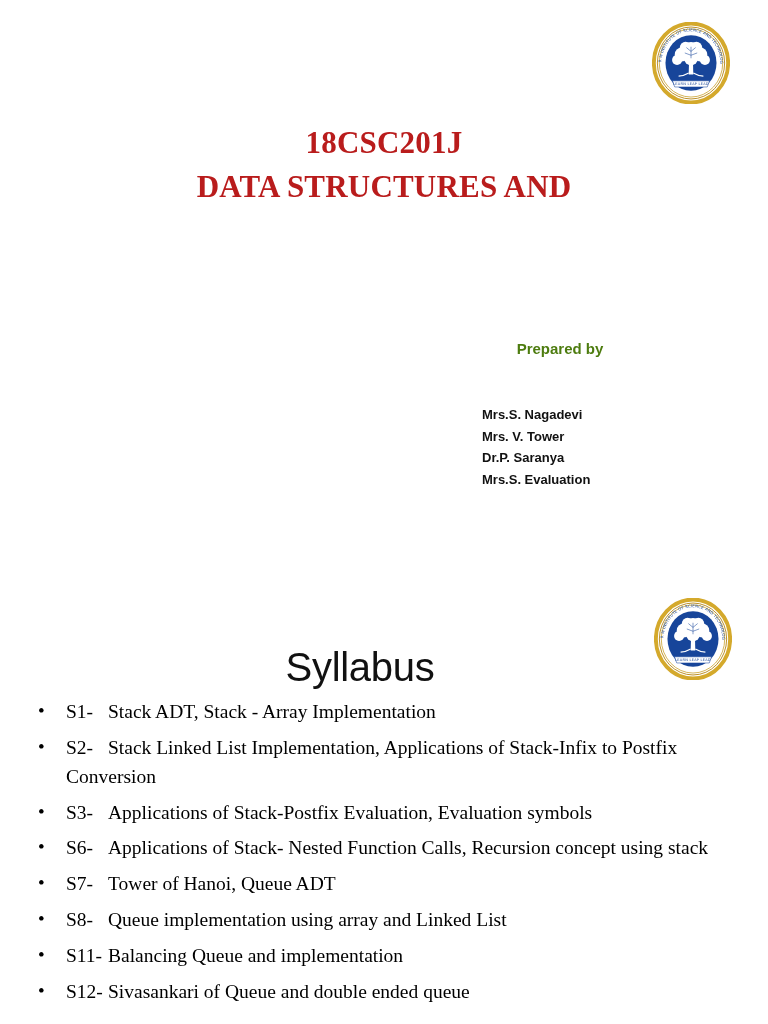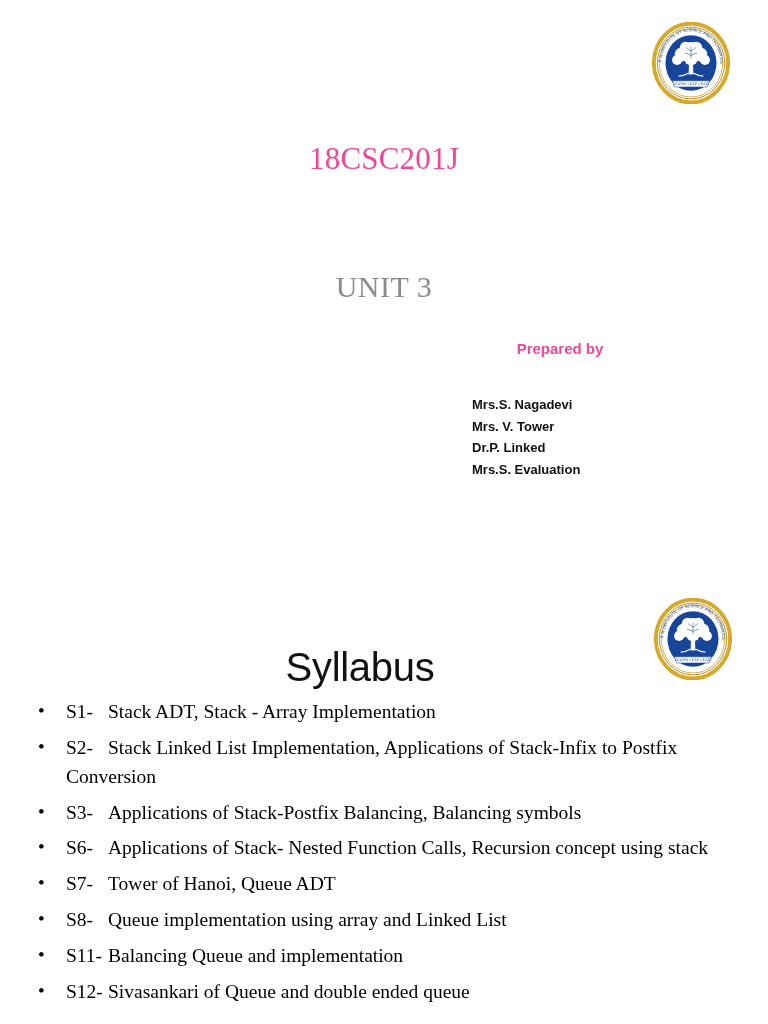--- a/index.html
+++ b/index.html
@@ -36,28 +36,28 @@
   #logo-syllabus {
     left: 654px;
     top: 598px;
     width: 78px;
     height: 82px;
   }
 
   #course-title {
     position: absolute;
     left: 84px;
-    top: 116px;
+    top: 100px;
     width: 600px;
     text-align: center;
-    font-weight: normal;
+    font-weight: bold;
     font-size: 31px;
     line-height: 1.42;
     letter-spacing: 0.2px;
-    color: #ec4899;
+    color: #b91c1c;
   }
   #course-title .line { display: block; white-space: nowrap; }
 
   #unit-label {
     position: absolute;
     left: 84px;
     top: 270px;
     width: 600px;
     text-align: center;
     font-size: 30px;
@@ -68,34 +68,34 @@
 
   #prepared-by-heading {
     position: absolute;
     left: 430px;
     top: 340px;
     width: 260px;
     text-align: center;
     font-family: "Liberation Sans", "DejaVu Sans", sans-serif;
     font-weight: bold;
     font-size: 15px;
-    color: #ec4899;
+    color: #4d7c0f;
   }
 
   #author-list {
     position: absolute;
     left: 470px;
     top: 392px;
     font-family: "Liberation Sans", "DejaVu Sans", sans-serif;
     font-size: 13px;
     font-weight: bold;
     line-height: 1.67;
     color: #111111;
     list-style: none;
-    margin: 2px;
+    margin: 12px;
     padding: 0;
   }
   #author-list li { white-space: nowrap; }
 
   
   #slide-syllabus {
     position: absolute;
     left: 0; top: 590px;
     width: 768px; height: 434px;
   }
@@ -175,30 +175,30 @@
       <path d="M47.6 47 L47 68 L53 68 L52.4 47 Z" fill="#ffffff"></path>
       <path d="M47 66 C42 69 38 70 34 70 M53 66 C58 69 62 70 66 70" stroke="#ffffff" stroke-width="1.6" fill="none"></path>
 
       <path d="M26 76 L74 76 L71 84 L29 84 Z" fill="#ffffff" stroke="#17459a" stroke-width="0.7"></path>
       <text x="50" y="82" font-family="DejaVu Sans, sans-serif" font-size="4.6" fill="#17459a" text-anchor="middle" letter-spacing="0.3">LEARN  LEAP  LEAD</text>
     </svg>
   </span>
 
   <h1 id="course-title">
     <span class="line">18CSC201J</span>
+    <span class="line">DATA STRUCTURES AND</span>
   </h1>
 
-  <div id="unit-label">UNIT 3</div>
 
   <div id="prepared-by-heading">Prepared by</div>
 
   <ul id="author-list">
     <li>Mrs.S. Nagadevi</li>
     <li>Mrs. V. Tower</li>
-    <li>Dr.P. Linked</li>
+    <li>Dr.P. Saranya</li>
     <li>Mrs.S. Evaluation</li>
   </ul>
 </section>
 
 <section id="slide-syllabus">
 
   <span class="logo" id="logo-syllabus" style="top:8px;">
     <svg viewBox="0 0 100 106" width="78" height="82" aria-hidden="true">
       <ellipse cx="50" cy="53" rx="48" ry="51" fill="#ffffff" stroke="#d4a92c" stroke-width="5"></ellipse>
       <ellipse cx="50" cy="53" rx="43.5" ry="46.5" fill="none" stroke="#b8891a" stroke-width="1.2"></ellipse>
@@ -231,21 +231,21 @@
   <h2 id="syllabus-heading">Syllabus</h2>
 
   <ul id="syllabus-list">
     <li>
       <span class="bullet">•</span><span class="code">S1-</span><span>Stack ADT, Stack - Array Implementation</span>
     </li>
     <li>
       <span class="bullet">•</span><span class="code">S2-</span><span>Stack Linked List Implementation, Applications of Stack-Infix to Postfix Conversion</span>
     </li>
     <li>
-      <span class="bullet">•</span><span class="code">S3-</span><span>Applications of Stack-Postfix Balancing, Balancing symbols</span>
+      <span class="bullet">•</span><span class="code">S3-</span><span>Applications of Stack-Postfix Evaluation, Evaluation symbols</span>
     </li>
     <li>
       <span class="bullet">•</span><span class="code">S6-</span><span>Applications of Stack- Nested Function Calls, Recursion concept using stack</span>
     </li>
     <li>
       <span class="bullet">•</span><span class="code">S7-</span><span>Tower of Hanoi, Queue ADT</span>
     </li>
     <li>
       <span class="bullet">•</span><span class="code">S8-</span><span>Queue implementation using array and Linked List</span>
     </li>

